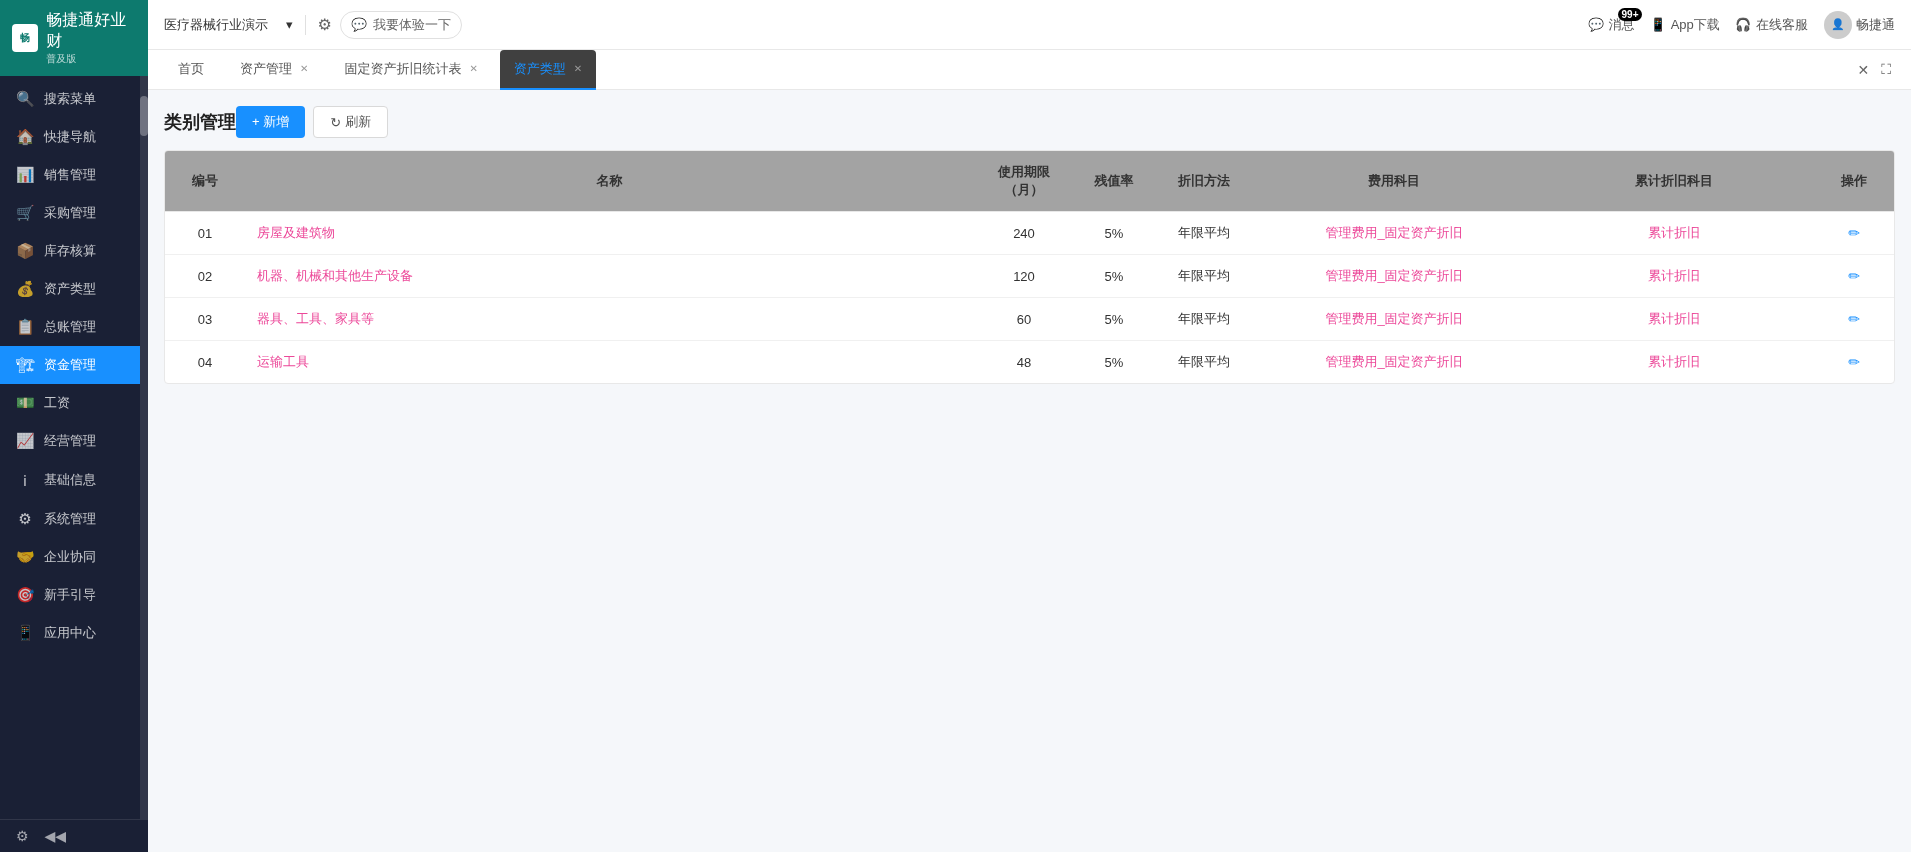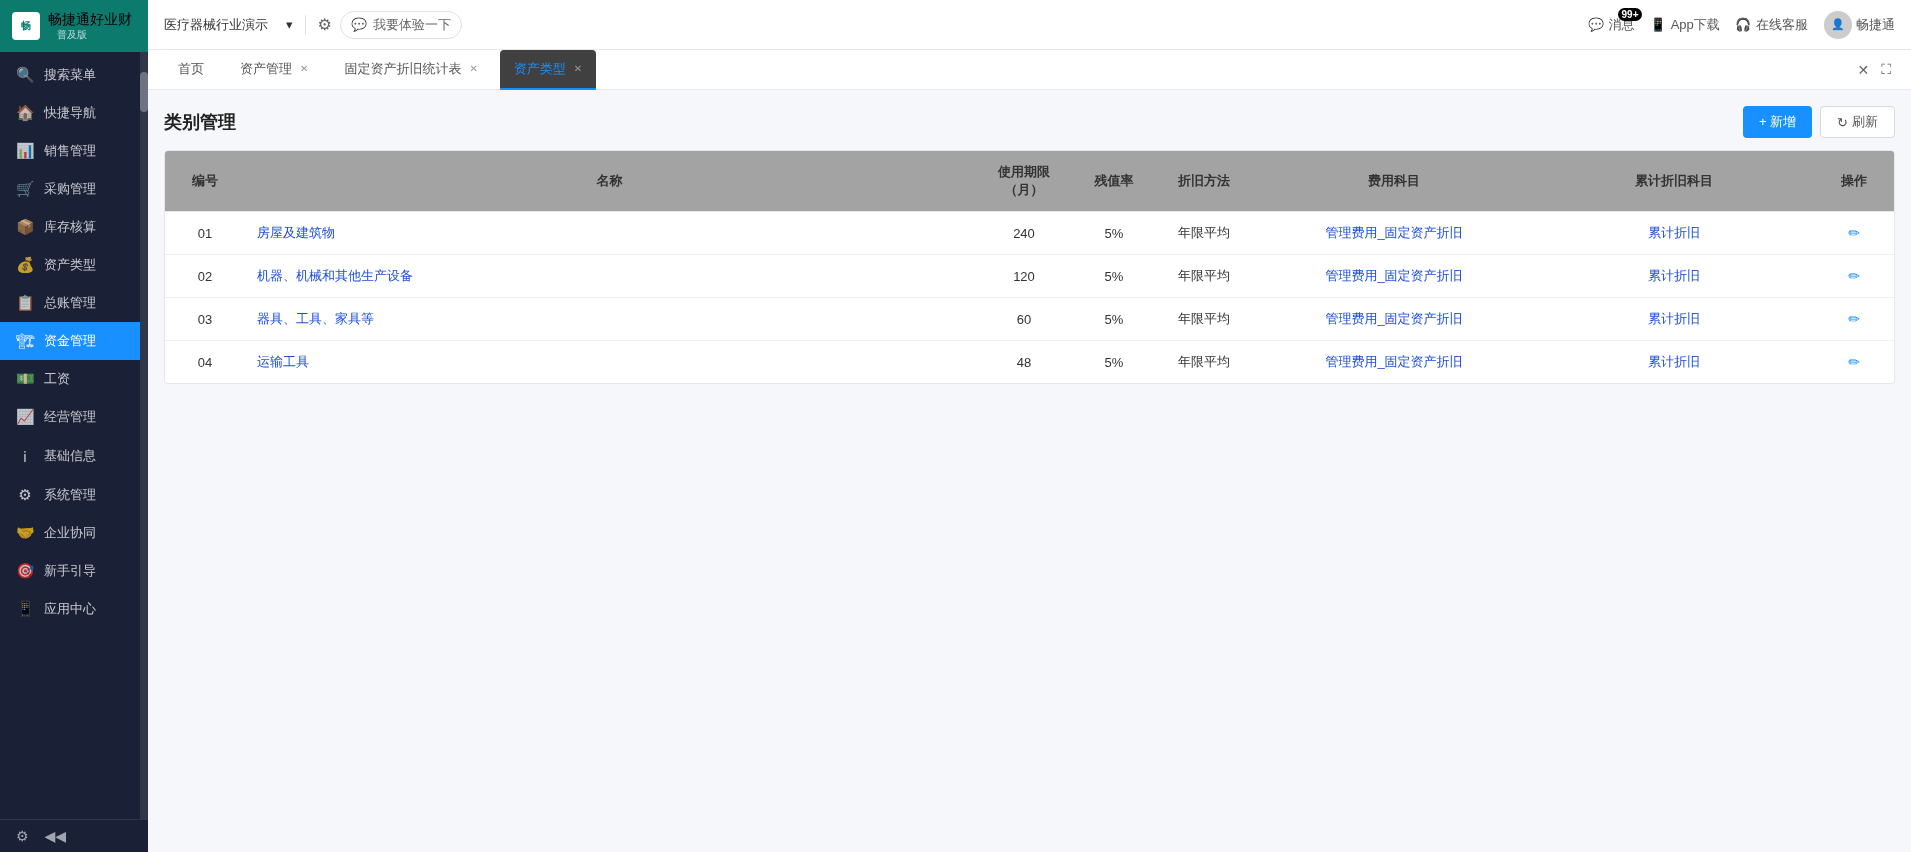--- a/index.html
+++ b/index.html
@@ -25,22 +25,22 @@
     }
     .sidebar-logo-icon {
       width: 28px; height: 28px;
       background: #fff;
       border-radius: 4px;
       display: flex; align-items: center; justify-content: center;
       color: #0d7a6e;
       font-weight: bold;
       font-size: 10px;
     }
-    .sidebar-header-text { font-size: 14px; color: #000000; line-height: 1.3; }
-    .sidebar-header-sub { font-size: 10px; color: rgba(255,255,255,0.7); margin-left: 9px; }
+    .sidebar-header-text { font-size: 16px; color: #ffffff; line-height: 1.3; }
+    .sidebar-header-sub { font-size: 10px; color: rgba(255,255,255,0.7); }
 
     .sidebar-nav { flex: 1; overflow-y: auto; padding: 4px 0; }
     .sidebar-nav::-webkit-scrollbar { width: 4px; }
     .sidebar-nav::-webkit-scrollbar-thumb { background: rgba(255,255,255,0.2); border-radius: 2px; }
 
     .nav-item {
       display: flex; align-items: center; gap: 10px;
       padding: 10px 16px;
       color: rgba(255,255,255,0.75);
       cursor: pointer;
@@ -151,21 +151,20 @@
       flex: 1;
       overflow: auto;
       padding: 16px;
       background: #f5f7fa;
       position: relative;
     }
 
     .page-header {
       display: flex;
       align-items: center;
-      justify-content: space-between;
       margin-bottom: 12px;
     }
     .page-title { font-size: 18px; font-weight: bold; color: #222; }
     .header-actions { display: flex; gap: 8px; }
 
     .btn-primary {
       background: #1890ff;
       color: #fff;
       border: none;
       padding: 6px 16px;
@@ -220,21 +219,21 @@
     .col-method { width: 100px; }
     .col-expense { width: 280px; }
     .col-accum { width: 280px; }
     .col-action { width: 80px; }
 
     .action-edit {
       color: #1890ff;
       cursor: pointer;
       font-size: 14px;
     }
-    .link-text { color: #1d4ed8; cursor: pointer; }
+    .link-text { color: #ec4899; cursor: pointer; }
 
     
     .tabs-right { margin-left: auto; display: flex; align-items: center; gap: 4px; }
     .tabs-right-icon { font-size: 14px; color: #666; cursor: pointer; padding: 4px; }
   </style>
 </head>
 <body>
 
 <div class="sidebar">
   <div class="sidebar-header">

